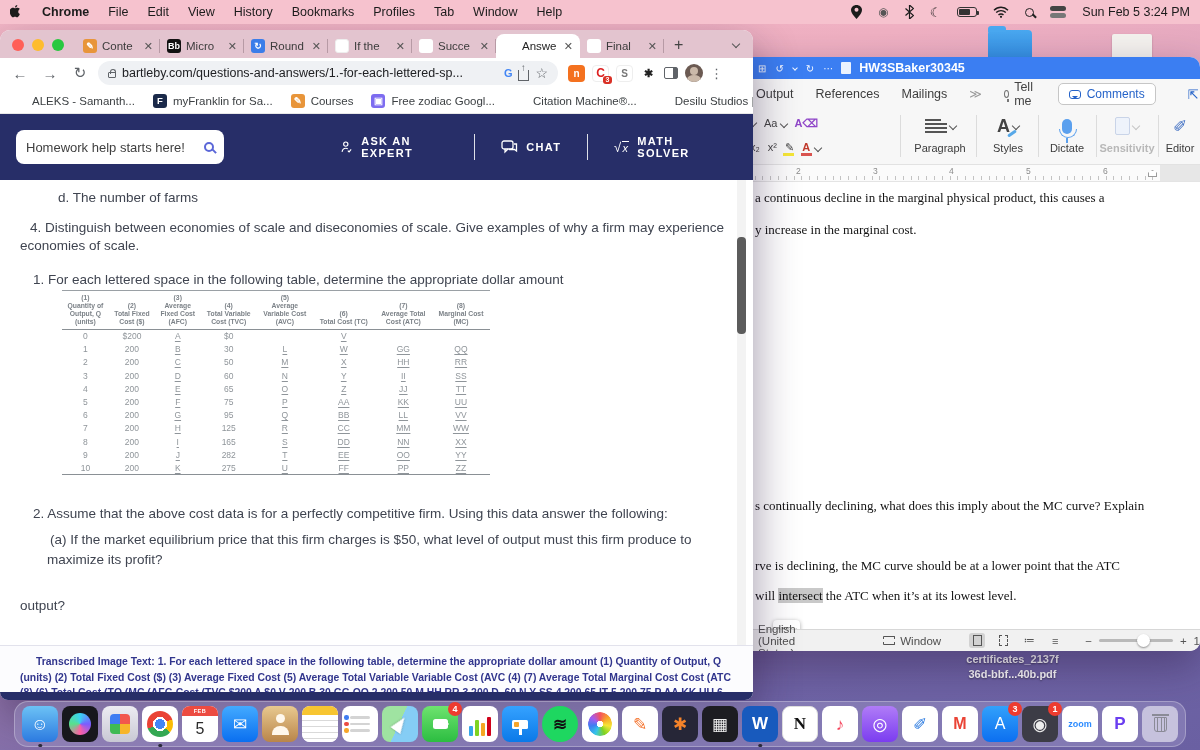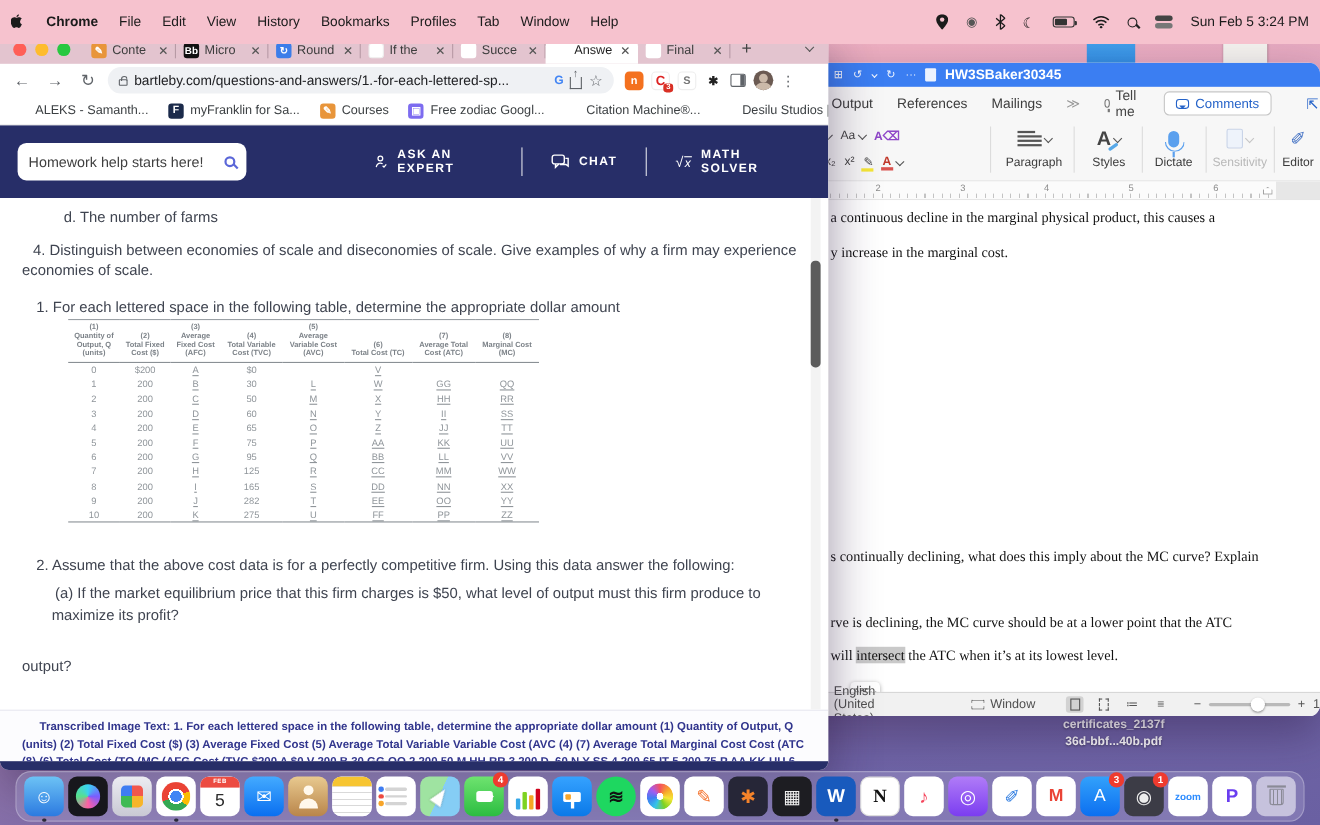--- a/index.html
+++ b/index.html
@@ -1,20 +1,20 @@
 <!DOCTYPE html>
 <html><head>
 <meta charset="utf-8">
 <style>
   *{margin:0;padding:0;box-sizing:border-box;}
   html,body{width:1200px;height:750px;overflow:hidden;font-family:"Liberation Sans",sans-serif;}
   .desktop{position:absolute;inset:0;width:1200px;height:750px;
     background:linear-gradient(168deg,#f3b7c6 0%,#efb0c2 22%,#d39cbc 45%,#9579ae 68%,#6f64a6 85%,#6a60a2 100%);}
   
-  .menubar{position:absolute;left:0;top:0;width:1200px;height:40px;background:#f6c2ce;display:flex;align-items:center;
+  .menubar{position:absolute;left:0;top:0;width:1200px;height:24px;background:#f6c2ce;display:flex;align-items:center;
     font-size:12.5px;color:#1b1b1b;z-index:50;padding:0 10px;}
   .mb-left{display:flex;align-items:center;gap:19px;}
   .mb-apple svg{display:block;}
   .mb-app{font-weight:700;}
   .mb-right{margin-left:auto;display:flex;align-items:center;gap:16px;}
   .mb-clock{font-size:12.5px;}
   .batt{width:20px;height:10px;border:1px solid #333;border-radius:3px;position:relative;}
   .batt::after{content:"";position:absolute;left:1px;top:1px;bottom:1px;width:11px;background:#333;border-radius:1px;}
   .batt::before{content:"";position:absolute;right:-3px;top:2.5px;width:2px;height:4px;background:#333;border-radius:0 1px 1px 0;}
   .mag{width:9px;height:9px;border:1.6px solid #222;border-radius:50%;position:relative;display:inline-block;}
@@ -129,21 +129,21 @@
   .para-lines{display:inline-flex;flex-direction:column;gap:2.5px;}
   .para-lines span{display:block;height:1.6px;background:#555;width:22px;}
   .para-lines span:nth-child(1){width:16px;}
   .styleA{font-size:18px;color:#444;font-weight:600;position:relative;}
   .styleA::after{content:"";position:absolute;right:-7px;bottom:2px;width:10px;height:3px;background:#57a8e8;transform:rotate(-35deg);border-radius:2px;}
   .mic{width:10px;height:15px;border-radius:6px;background:#5ba0ee;position:relative;}
   .mic::after{content:"";position:absolute;left:-3px;bottom:-4px;width:16px;height:8px;border:1.6px solid #5ba0ee;border-top:none;border-radius:0 0 9px 9px;}
   .mic::before{content:"";position:absolute;left:4px;bottom:-9px;width:2px;height:5px;background:#5ba0ee;}
   .sens-tag{width:15px;height:18px;border:1.4px solid #c9d4e8;border-radius:2px;background:#eef3fb;}
   .editor-pen{font-size:17px;color:#4472c4;transform:rotate(0deg);display:inline-block;}
-  .disabled{color:#b8b8b8;}
+  .disabled{color:#b8b8b8;font-weight:bold;}
   .fmt-cluster{position:absolute;left:50px;top:2px;width:150px;font-size:11px;color:#444;}
   .fmt-row{display:flex;align-items:center;gap:8px;height:24px;}
   .ubar{display:inline-block;width:11px;height:3px;margin-left:-11px;transform:translateY(5px);}
   
   .ruler{height:17px;background:#fbfbfb;border-bottom:1px solid #e4e4e4;position:relative;
     background-image:repeating-linear-gradient(90deg,#c3c3c3 0 1px,transparent 1px 7.8px);background-size:100% 4px;background-position:0 11px;background-repeat:no-repeat;}
   .ruler .rnum{position:absolute;top:1px;font-size:8.5px;color:#8a8a8a;}
   .ruler .margin-right{position:absolute;right:0;top:0;bottom:0;width:40px;background:#e7e7e7;}
   .indent-marker{position:absolute;left:448px;top:5px;width:9px;height:7px;background:#fff;border:1px solid #9a9a9a;
     clip-path:polygon(50% 0,100% 40%,100% 100%,0 100%,0 40%);}

